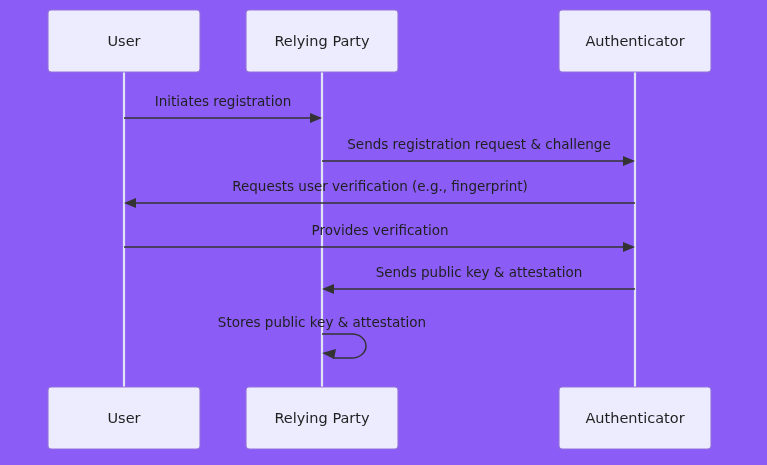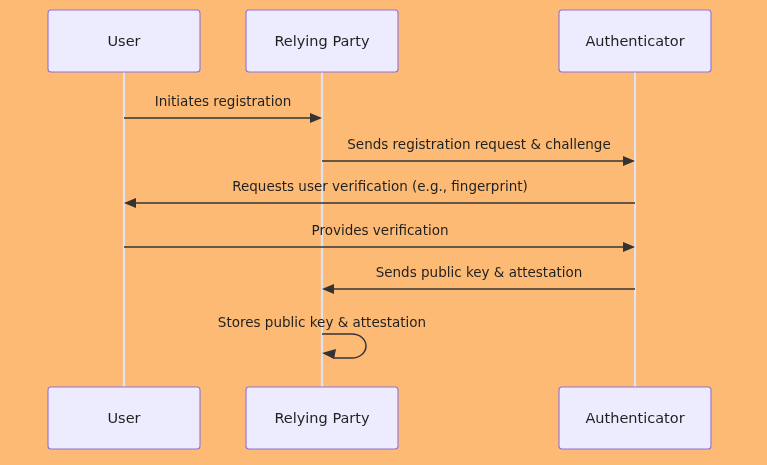--- a/index.html
+++ b/index.html
@@ -10,21 +10,21 @@
   body {
     width: 767px;
     height: 465px;
     font-family: "DejaVu Sans", sans-serif;
     overflow: hidden;
   }
   #diagram-root {
     position: relative;
     width: 767px;
     height: 465px;
-    background: #fdba74;
+    background: #8b5cf6;
   }
   #seq-svg {
     display: block;
     width: 767px;
     height: 465px;
   }
   .participant-box {
     fill: #ECECFE;
     stroke: #9370DB;
     stroke-width: 1.1;

